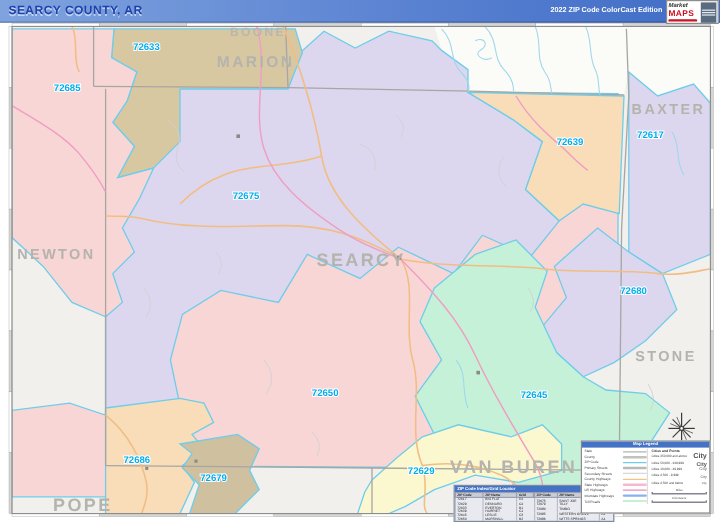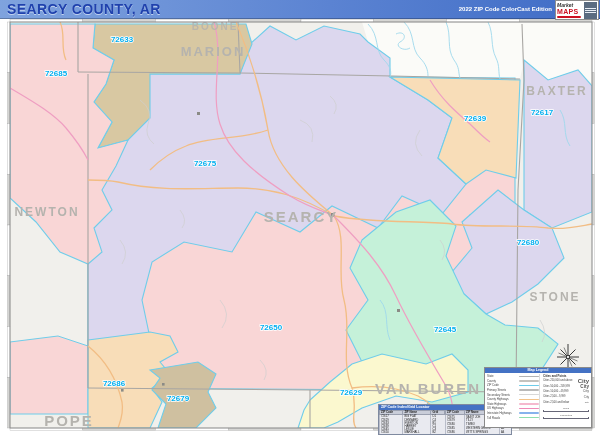--- a/index.html
+++ b/index.html
@@ -3,21 +3,21 @@
 <meta charset="utf-8">
 <style>
   html,body{margin:0;padding:0;}
   body{width:600px;height:436px;overflow:hidden;font-family:"Liberation Sans",sans-serif;background:#ffffff;}
   #stage{position:relative;width:600px;height:436px;background:#ffffff;}
 
   
   #titlebar{position:absolute;left:0;top:0;width:600px;height:19px;
     background:linear-gradient(90deg,#7fa3de 0%,#5b83d2 55%,#3f6cc6 100%);
     box-shadow:inset 0 -1px 0 rgba(0,0,0,.25);}
-  #map-title{position:absolute;left:7px;top:0;line-height:19px;font-size:14px;font-weight:bold;
+  #map-title{position:absolute;left:7px;top:0;line-height:19px;font-size:10px;font-weight:bold;
     color:#1f41ad;letter-spacing:.4px;text-shadow:0 1px 0 rgba(255,255,255,.55);}
   #edition{position:absolute;right:48px;top:0;line-height:19px;font-size:6px;font-weight:bold;color:#ffffff;}
   #logo{position:absolute;right:1px;top:0;width:44px;height:20px;background:#ffffff;
     border:1px solid #8d8d8d;box-sizing:border-box;display:flex;align-items:center;padding:1px;}
   #logo .brand{flex:1;line-height:1;}
   #logo .brand .t1{font-size:5px;font-weight:bold;font-style:italic;color:#333;display:block;}
   #logo .brand .t2{font-size:7px;font-weight:bold;color:#cc1122;display:block;letter-spacing:.3px;}
   #logo .brand .swoosh{display:block;width:24px;height:2px;background:#cc1122;border-radius:1px;margin-top:1px;}
   #logo .stamp{width:11px;height:15px;background:#5a6b80;display:flex;flex-direction:column;justify-content:center;gap:1px;padding:1px;}
   #logo .stamp i{display:block;height:1px;background:#e8edf4;}

